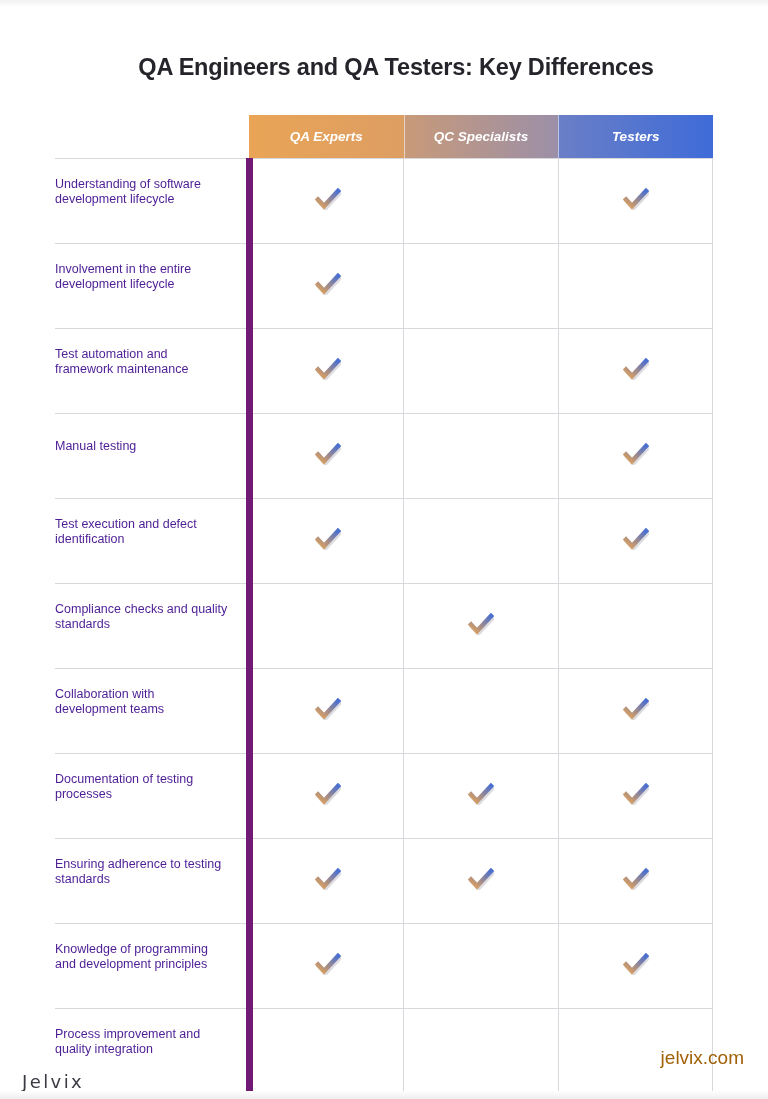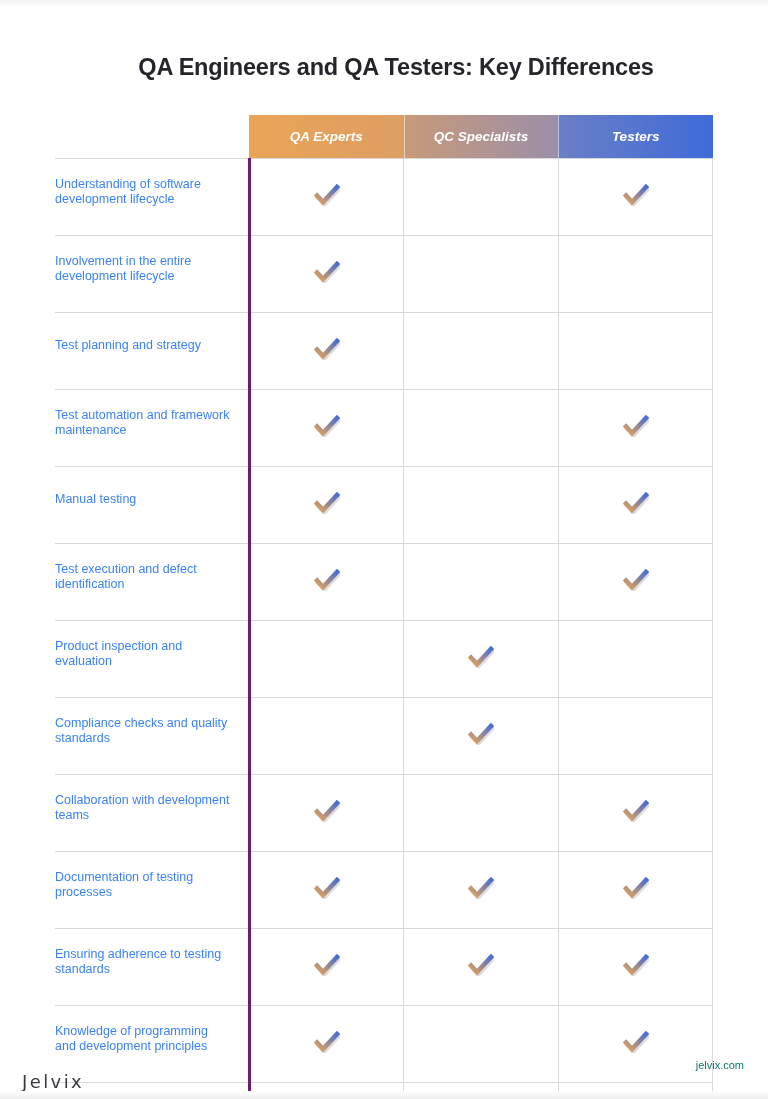--- a/index.html
+++ b/index.html
@@ -94,25 +94,25 @@
   tbody td {
     border: 1px solid #d7d7dc;
     border-left: none;
     border-right: none;
     padding: 0;
     height: 54px;
     vertical-align: middle;
   }
   tbody td.label {
     border-left: none;
-    border-right: 3px solid #701a75;
-    padding: 6px 18px 16px 0;
+    border-right: 7px solid #701a75;
+    padding: 6px 18px 24px 0;
     font-size: 12.5px;
     line-height: 15.5px;
-    color: #3b82f6;
+    color: #4c1d95;
   }
   tbody td.mark {
     border-right: 1px solid #d7d7dc;
     text-align: center;
   }
   tbody tr td.mark:last-child { border-right: 1px solid #d7d7dc; }
 
   .check {
     display: inline-block;
     width: 26px;
@@ -135,23 +135,23 @@
     font-size: 18px;
     color: #3a3a42;
     font-weight: normal;
     letter-spacing: 2.4px;
     font-family: "DejaVu Sans", sans-serif;
     margin-top: 24px;
   }
   .site {
     position: absolute;
     right: 24px;
-    top: 12px;
-    font-size: 11px;
-    color: #0f766e;
+    top: 0;
+    font-size: 19px;
+    color: #a16207;
   }
 </style>
 </head>
 <body>
 
 <div class="page">
 
   <div class="top-band"></div>
 
   <div class="title">QA Engineers and QA Testers: Key Differences</div>
@@ -206,35 +206,20 @@
                       <stop offset="100%" stop-color="#4a6fd0"></stop>
                     </linearGradient>
                   </defs>
                   <path d="M3 11.5 L9 18 L23 3" fill="none" stroke="rgba(150,150,160,0.33)" stroke-width="4.6" stroke-linecap="square" stroke-linejoin="miter" transform="translate(1.3,2.2)"></path>
                   <path d="M3 11.5 L9 18 L23 3" fill="none" stroke="url(#cg1-1)" stroke-width="4.6" stroke-linecap="square" stroke-linejoin="miter"></path>
                 </svg></span></td>
             <td class="mark"></td>
             <td class="mark"></td>
           </tr>
           <tr>
-            <td class="label">Test planning and strategy</td>
-            <td class="mark"><span class="check"><svg width="26" height="22" viewBox="0 0 26 22">
-                  <defs>
-                    <linearGradient id="cg2-1" x1="0" y1="1" x2="1" y2="0">
-                      <stop offset="0%" stop-color="#e0a15a"></stop>
-                      <stop offset="100%" stop-color="#4a6fd0"></stop>
-                    </linearGradient>
-                  </defs>
-                  <path d="M3 11.5 L9 18 L23 3" fill="none" stroke="rgba(150,150,160,0.33)" stroke-width="4.6" stroke-linecap="square" stroke-linejoin="miter" transform="translate(1.3,2.2)"></path>
-                  <path d="M3 11.5 L9 18 L23 3" fill="none" stroke="url(#cg2-1)" stroke-width="4.6" stroke-linecap="square" stroke-linejoin="miter"></path>
-                </svg></span></td>
-            <td class="mark"></td>
-            <td class="mark"></td>
-          </tr>
-          <tr>
             <td class="label">Test automation and framework maintenance</td>
             <td class="mark"><span class="check"><svg width="26" height="22" viewBox="0 0 26 22">
                   <defs>
                     <linearGradient id="cg3-1" x1="0" y1="1" x2="1" y2="0">
                       <stop offset="0%" stop-color="#e0a15a"></stop>
                       <stop offset="100%" stop-color="#4a6fd0"></stop>
                     </linearGradient>
                   </defs>
                   <path d="M3 11.5 L9 18 L23 3" fill="none" stroke="rgba(150,150,160,0.33)" stroke-width="4.6" stroke-linecap="square" stroke-linejoin="miter" transform="translate(1.3,2.2)"></path>
                   <path d="M3 11.5 L9 18 L23 3" fill="none" stroke="url(#cg3-1)" stroke-width="4.6" stroke-linecap="square" stroke-linejoin="miter"></path>
@@ -291,35 +276,20 @@
             <td class="mark"><span class="check"><svg width="26" height="22" viewBox="0 0 26 22">
                   <defs>
                     <linearGradient id="cg5-3" x1="0" y1="1" x2="1" y2="0">
                       <stop offset="0%" stop-color="#e0a15a"></stop>
                       <stop offset="100%" stop-color="#4a6fd0"></stop>
                     </linearGradient>
                   </defs>
                   <path d="M3 11.5 L9 18 L23 3" fill="none" stroke="rgba(150,150,160,0.33)" stroke-width="4.6" stroke-linecap="square" stroke-linejoin="miter" transform="translate(1.3,2.2)"></path>
                   <path d="M3 11.5 L9 18 L23 3" fill="none" stroke="url(#cg5-3)" stroke-width="4.6" stroke-linecap="square" stroke-linejoin="miter"></path>
                 </svg></span></td>
-          </tr>
-          <tr>
-            <td class="label">Product inspection and evaluation</td>
-            <td class="mark"></td>
-            <td class="mark"><span class="check"><svg width="26" height="22" viewBox="0 0 26 22">
-                  <defs>
-                    <linearGradient id="cg6-2" x1="0" y1="1" x2="1" y2="0">
-                      <stop offset="0%" stop-color="#e0a15a"></stop>
-                      <stop offset="100%" stop-color="#4a6fd0"></stop>
-                    </linearGradient>
-                  </defs>
-                  <path d="M3 11.5 L9 18 L23 3" fill="none" stroke="rgba(150,150,160,0.33)" stroke-width="4.6" stroke-linecap="square" stroke-linejoin="miter" transform="translate(1.3,2.2)"></path>
-                  <path d="M3 11.5 L9 18 L23 3" fill="none" stroke="url(#cg6-2)" stroke-width="4.6" stroke-linecap="square" stroke-linejoin="miter"></path>
-                </svg></span></td>
-            <td class="mark"></td>
           </tr>
           <tr>
             <td class="label">Compliance checks and quality standards</td>
             <td class="mark"></td>
             <td class="mark"><span class="check"><svg width="26" height="22" viewBox="0 0 26 22">
                   <defs>
                     <linearGradient id="cg7-2" x1="0" y1="1" x2="1" y2="0">
                       <stop offset="0%" stop-color="#e0a15a"></stop>
                       <stop offset="100%" stop-color="#4a6fd0"></stop>
                     </linearGradient>

